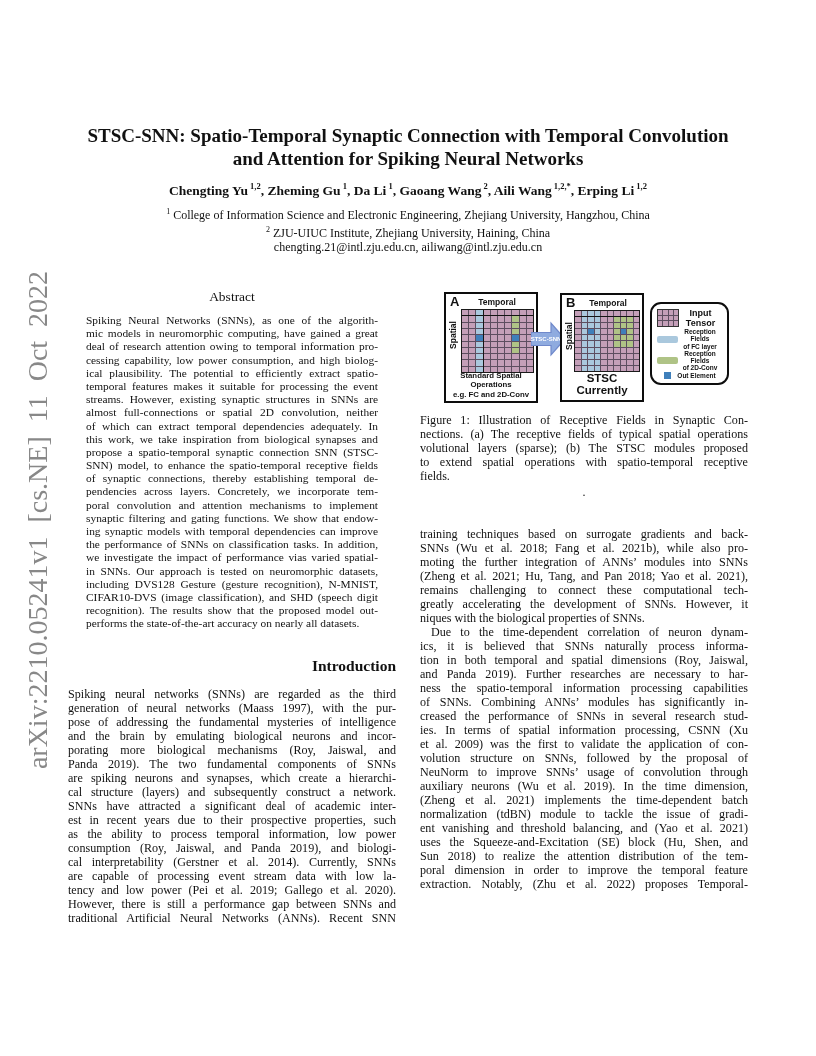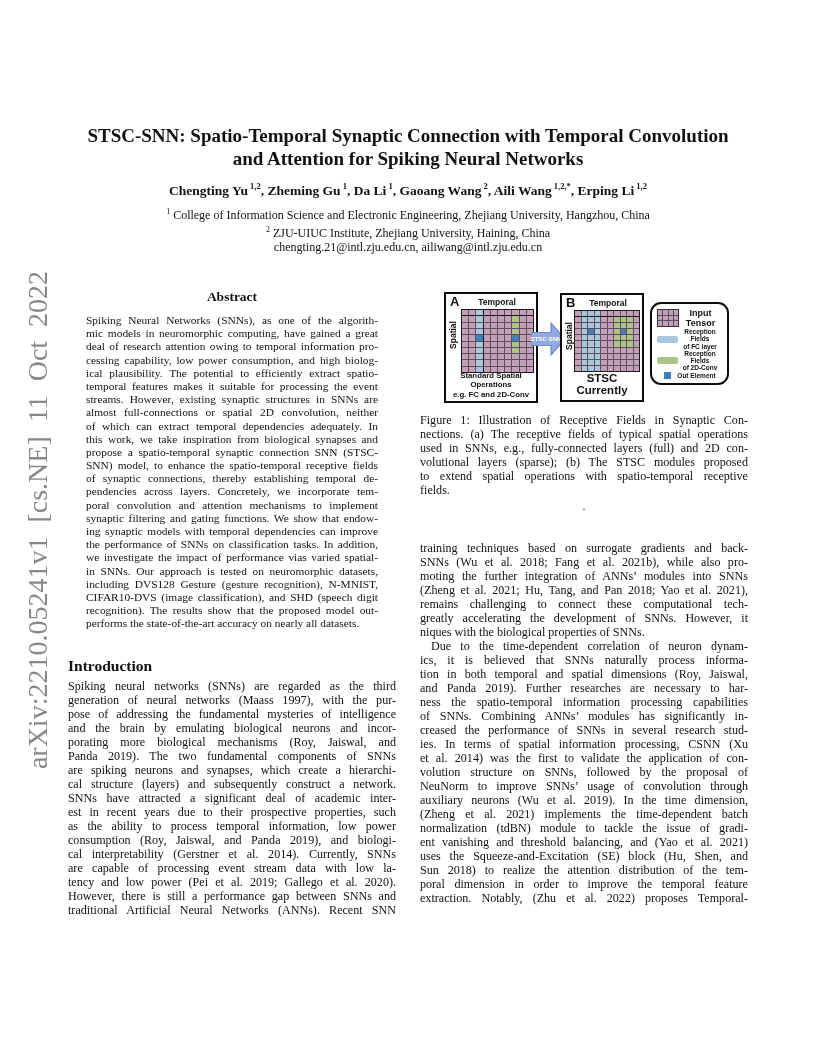--- a/index.html
+++ b/index.html
@@ -18,24 +18,24 @@
   .authors sup{font-size:8.5px;}
   .affils{position:absolute;top:205px;left:0;width:100%;text-align:center;
           font-size:12px;line-height:14.6px;}
   .affils sup{font-size:8px;}
 
   
   .col{position:absolute;width:328px;}
   .col-left{left:68px;top:289px;}
   .col-right{left:420px;top:292px;}
 
-  .abs-head{text-align:center;font-weight:bold;font-size:13.5px;height:16px;margin-bottom:9px;}
+  .abs-head{text-align:center;font-weight:normal;font-size:13.5px;height:16px;margin-bottom:9px;}
   .abs-text{width:292px;margin:0 auto;font-size:11.4px;}
   .abs-text .tline{height:13.2px;line-height:13.2px;}
-  .sec-head{text-align:left;font-weight:bold;font-size:15.5px;margin-top:26px;margin-bottom:4px;}
+  .sec-head{text-align:right;font-weight:bold;font-size:15.5px;margin-top:26px;margin-bottom:12px;}
   .body-text{font-size:12.1px;}
   .body-text .tline{height:14px;line-height:14px;}
 
   .tline{white-space:nowrap;text-align:justify;text-align-last:justify;}
   .tline.last{text-align-last:left;}
   .tline.indent{text-indent:11px;}
 
   
   .figrow{position:relative;height:111px;font-family:"Liberation Sans","DejaVu Sans",sans-serif;}
   .panel{position:absolute;background:#fff;border:2.5px solid #0d0d0d;box-sizing:border-box;}
@@ -411,21 +411,20 @@
           <div class="ltext2">
             <div>Out Element</div>
           </div>
         </div>
       </div>
     </div>
 
     <div class="fig-caption">
         <div class="tline">Figure 1: Illustration of Receptive Fields in Synaptic Con-</div>
         <div class="tline">nections. (a) The receptive fields of typical spatial operations</div>
-        <div class="tline">used in SNNs, e.g., fully-connected layers (full) and 2D con-</div>
         <div class="tline">volutional layers (sparse); (b) The STSC modules proposed</div>
         <div class="tline">to extend spatial operations with spatio-temporal receptive</div>
         <div class="tline last">fields.</div>
       </div>
     <div class="capdot">.</div>
 
     <div class="body-text right-body">
       <div>
           <div class="tline">training techniques based on surrogate gradients and back-</div>
           <div class="tline">SNNs (Wu et al. 2018; Fang et al. 2021b), while also pro-</div>
@@ -437,21 +436,21 @@
         </div>
       <div>
           <div class="tline indent">Due to the time-dependent correlation of neuron dynam-</div>
           <div class="tline">ics, it is believed that SNNs naturally process informa-</div>
           <div class="tline">tion in both temporal and spatial dimensions (Roy, Jaiswal,</div>
           <div class="tline">and Panda 2019). Further researches are necessary to har-</div>
           <div class="tline">ness the spatio-temporal information processing capabilities</div>
           <div class="tline">of SNNs. Combining ANNs’ modules has significantly in-</div>
           <div class="tline">creased the performance of SNNs in several research stud-</div>
           <div class="tline">ies. In terms of spatial information processing, CSNN (Xu</div>
-          <div class="tline">et al. 2014) was the first to validate the application of con-</div>
+          <div class="tline">et al. 2009) was the first to validate the application of con-</div>
           <div class="tline">volution structure on SNNs, followed by the proposal of</div>
           <div class="tline">NeuNorm to improve SNNs’ usage of convolution through</div>
           <div class="tline">auxiliary neurons (Wu et al. 2019). In the time dimension,</div>
           <div class="tline">(Zheng et al. 2021) implements the time-dependent batch</div>
           <div class="tline">normalization (tdBN) module to tackle the issue of gradi-</div>
           <div class="tline">ent vanishing and threshold balancing, and (Yao et al. 2021)</div>
           <div class="tline">uses the Squeeze-and-Excitation (SE) block (Hu, Shen, and</div>
           <div class="tline">Sun 2018) to realize the attention distribution of the tem-</div>
           <div class="tline">poral dimension in order to improve the temporal feature</div>
           <div class="tline">extraction. Notably, (Zhu et al. 2022) proposes Temporal-</div>

